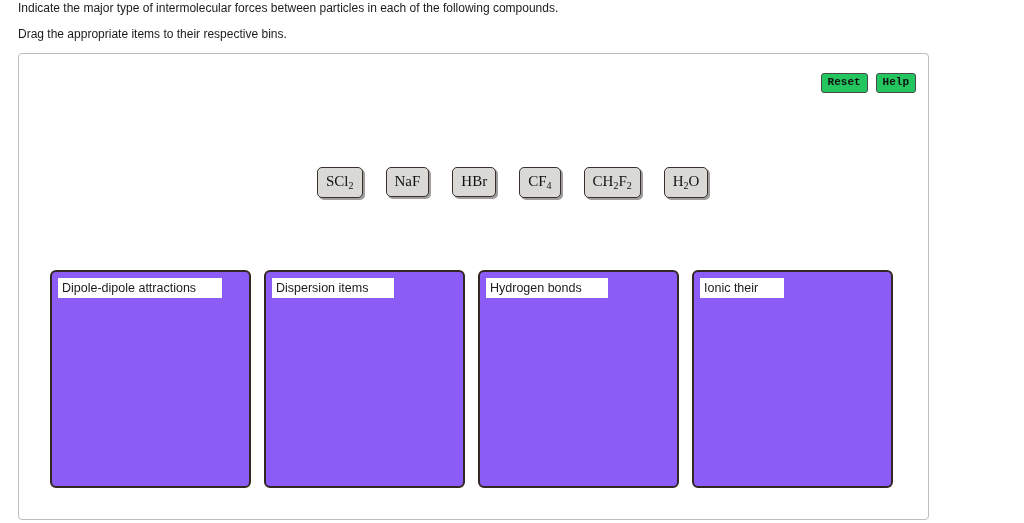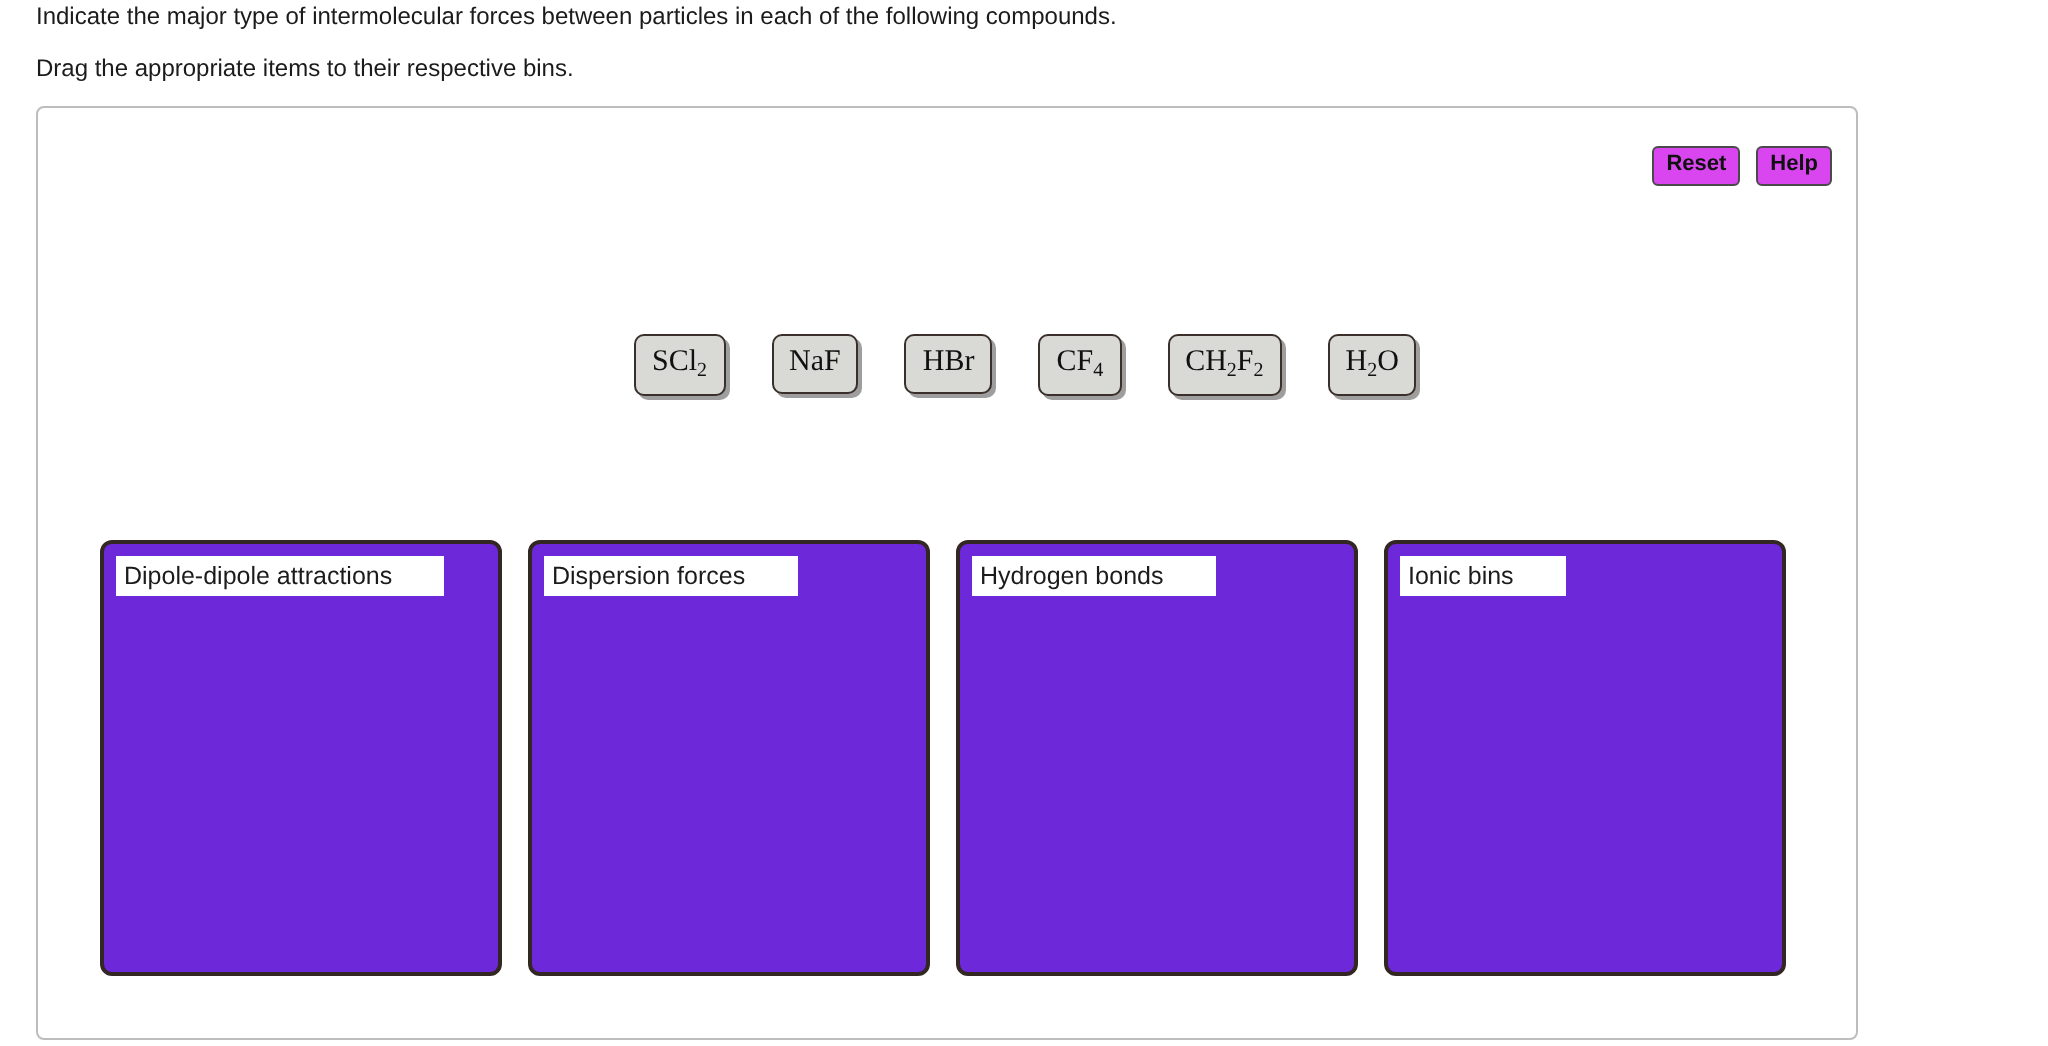--- a/index.html
+++ b/index.html
@@ -44,26 +44,26 @@
 
   
   #panel-toolbar {
     position: absolute;
     right: 12px;
     top: 19px;
     display: flex;
     gap: 8px;
   }
   .tool-button {
-    font-family: Liberation Sans, sans-serif;
+    font-family: Liberation Mono, monospace;
     font-size: 11px;
     line-height: 13px;
     font-weight: bold;
     color: #111111;
-    background: #d946ef;
+    background: #22c55e;
     border: 1px solid #4a4a4a;
     border-radius: 3px;
     padding: 2px 6px 3px 6px;
     cursor: pointer;
     white-space: nowrap;
   }
 
   
   #token-tray {
     position: absolute;
@@ -98,21 +98,21 @@
   #bins-row {
     position: absolute;
     left: 31px;
     top: 216px;
     display: flex;
     gap: 13px;
   }
   .bin {
     width: 201px;
     height: 218px;
-    background: #6d28d9;
+    background: #8b5cf6;
     border: 2px solid #332723;
     border-radius: 6px;
     box-sizing: border-box;
     position: relative;
     overflow: hidden;
   }
   .bin-label {
     display: inline-block;
     position: absolute;
     left: 6px;
@@ -154,26 +154,26 @@
       <div class="token">CH<sub>2</sub>F<sub>2</sub></div>
       <div class="token">H<sub>2</sub>O</div>
     </div>
 
   <div id="bins-row">
       <div class="bin">
         <span class="bin-label">Dipole-dipole attractions</span>
         <div class="bin-dropzone"></div>
       </div>
       <div class="bin">
-        <span class="bin-label">Dispersion forces</span>
+        <span class="bin-label">Dispersion items</span>
         <div class="bin-dropzone"></div>
       </div>
       <div class="bin">
         <span class="bin-label">Hydrogen bonds</span>
         <div class="bin-dropzone"></div>
       </div>
       <div class="bin">
-        <span class="bin-label">Ionic bins</span>
+        <span class="bin-label">Ionic their</span>
         <div class="bin-dropzone"></div>
       </div>
     </div>
 
 </div>
 
 </body></html>

